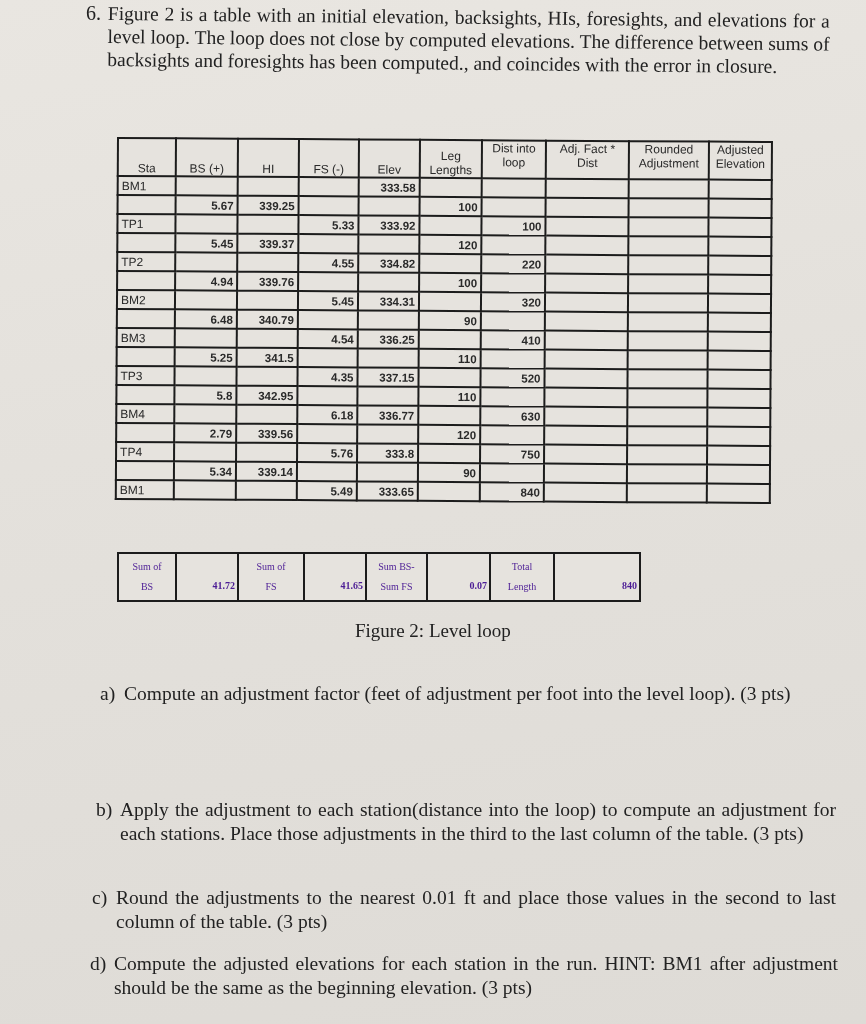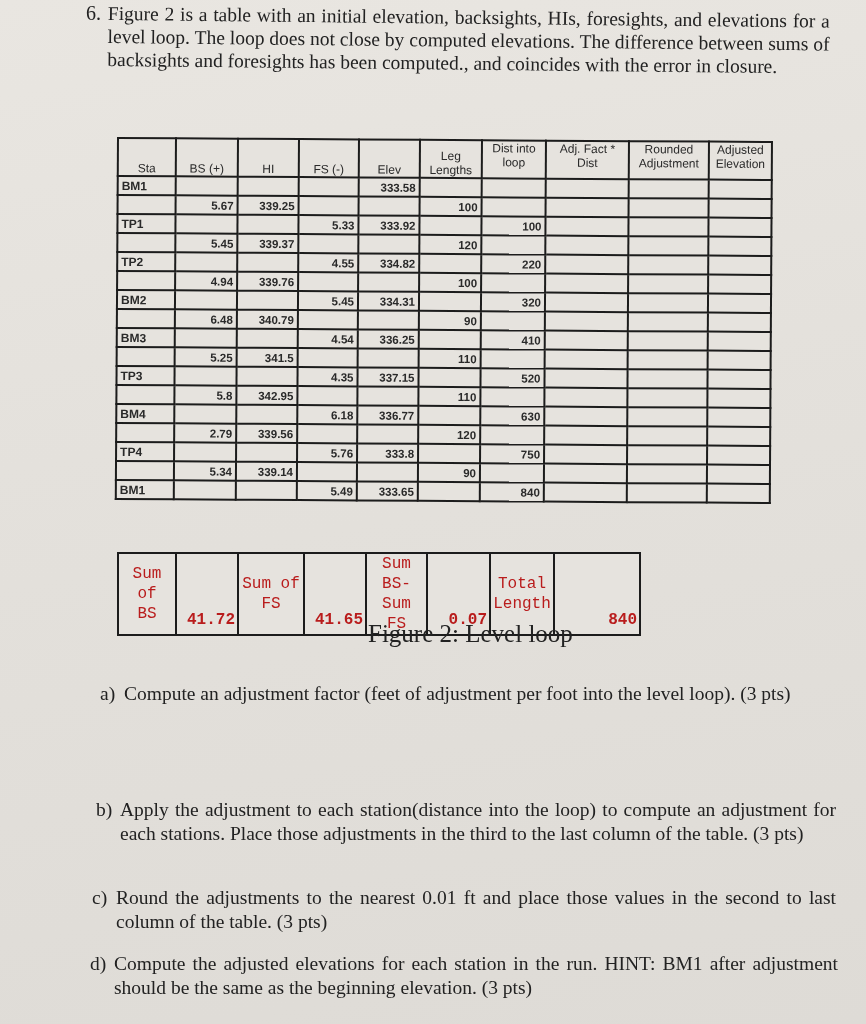--- a/index.html
+++ b/index.html
@@ -32,40 +32,40 @@
     }
     table.loop td, table.loop th {
       border: 2px solid #1c1c1c; padding: 0 3px; height: 17px;
     }
     table.loop th {
       font-weight: normal; font-size: 12px; height: 36px; vertical-align: bottom;
       text-align: center; line-height: 14px;
     }
     table.loop th.top { vertical-align: top; padding-top: 0; }
     table.loop td.num { text-align: right; }
-    table.loop td.sta { text-align: left; font-weight: bold; font-size: 12px; }
+    table.loop td.sta { text-align: left; font-weight: normal; font-size: 12px; }
     .c-sta { width: 50px; } .c-bs { width: 54px; } .c-hi { width: 53px; }
     .c-fs { width: 52px; } .c-elev { width: 53px; } .c-leg { width: 54px; }
     .c-dist { width: 56px; } .c-adj { width: 75px; margin-left: 44px; } .c-rnd { width: 72px; } .c-adje { width: 55px; }
 
     .sum-wrap { position: absolute; left: 117px; top: 552px; }
     table.sums {
-      border-collapse: collapse; font-family: Liberation Mono, monospace;
-      font-size: 16px; color: #b91c1c; background: #e6e3de;
+      border-collapse: collapse; font-family: Liberation Serif, serif;
+      font-size: 10px; color: #4c1d95; background: #e6e3de;
     }
     table.sums td {
       border: 2px solid #1c1c1c; height: 42px; text-align: center; line-height: 20px; padding: 0 2px;
     }
     table.sums td.val { font-weight: bold; vertical-align: bottom; padding-bottom: 4px; text-align: right; }
     .s1 { width: 52px; } .s2 { width: 56px; } .s3 { width: 60px; } .s4 { width: 56px; }
     .s5 { width: 55px; } .s6 { width: 57px; } .s7 { width: 58px; } .s8 { width: 80px; }
 
     .caption {
       position: absolute; left: 355px; top: 620px;
-      font-family: "Liberation Serif", serif; font-size: 25px; margin-left: 13px;
+      font-family: "Liberation Serif", serif; font-size: 19px;
     }
     .parts {
       position: absolute; left: 96px; top: 682px; width: 745px;
       font-family: "Liberation Serif", serif; font-size: 19.5px; line-height: 24px;
     }
     .part { display: flex; margin-bottom: 0; }
     .part .lbl { width: 24px; flex: none; }
     .part .txt { flex: 1; text-align: justify; }
     .pa { position: absolute; top: 0; left: 4px; width: 735px; }
     .pb { position: absolute; top: 116px; left: 0; width: 740px; }

